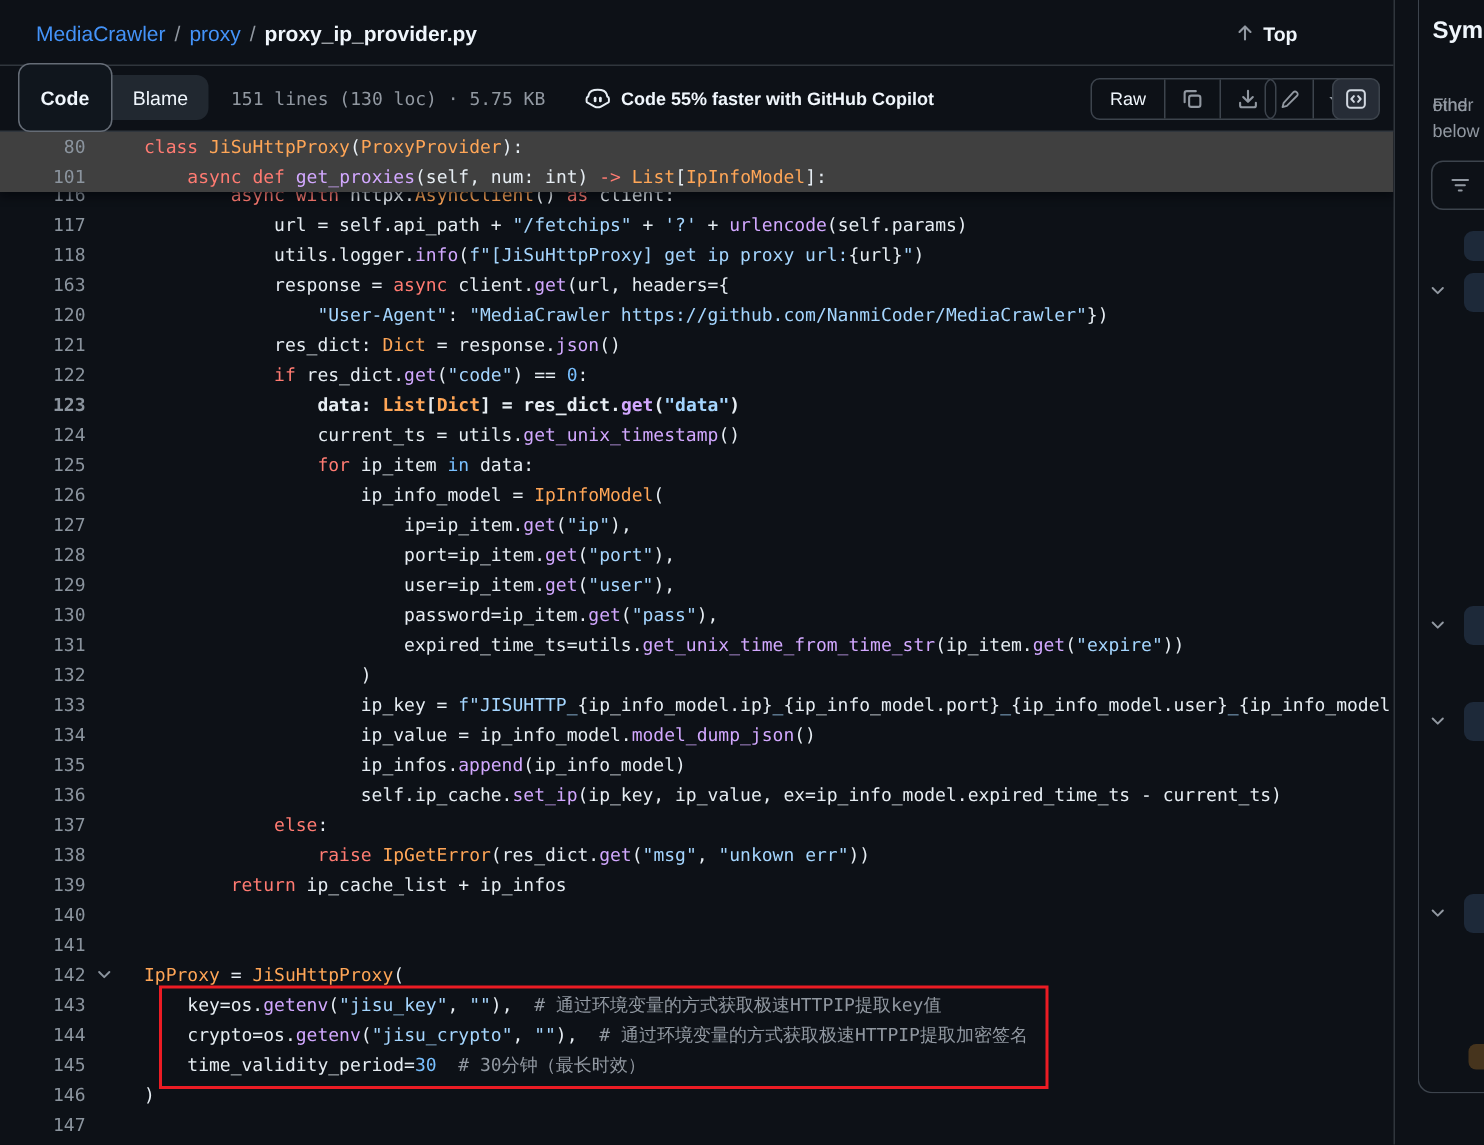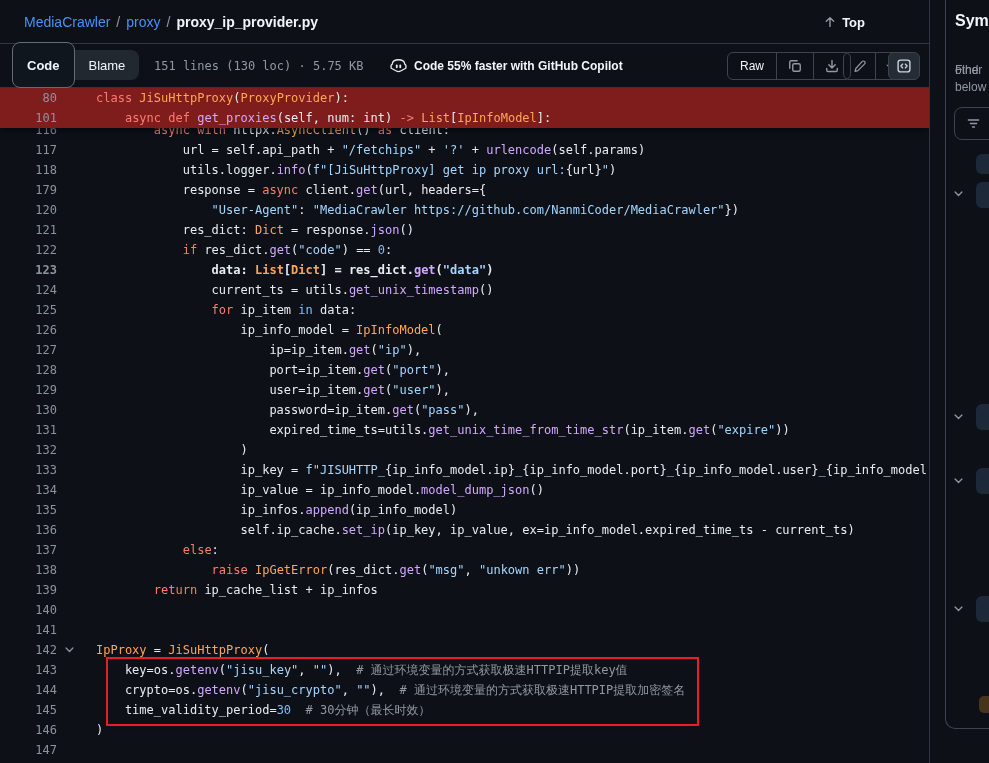--- a/index.html
+++ b/index.html
@@ -33,21 +33,21 @@
     box-sizing:border-box;cursor:pointer;}
   
   .code-panel{position:absolute;top:88px;left:0;right:0;bottom:0;overflow:hidden;
     font-family:"DejaVu Sans Mono","Liberation Mono",monospace;font-size:12px;line-height:20px;}
   .code-row{position:absolute;left:0;width:100%;height:20px;}
   .ln{position:absolute;left:0;top:0;width:57px;text-align:right;color:#8b949e;cursor:pointer;}
   .fold{position:absolute;left:63px;top:3px;width:14px;height:14px;cursor:pointer;}
   .code-text{position:absolute;left:96px;top:0;white-space:pre;}
   .tk-t{color:#e6edf3}.tk-k{color:#ff7b72}.tk-s{color:#a5d6ff}.tk-f{color:#d2a8ff}
   .tk-c{color:#ffa657}.tk-n{color:#79c0ff}.tk-m{color:#9198a1}
-  .sticky{position:absolute;top:0;left:0;right:0;height:40px;background:#7f1d1d;z-index:5;
+  .sticky{position:absolute;top:0;left:0;right:0;height:40px;background:#404040;z-index:5;
     box-shadow:0 3px 6px rgba(1,4,9,0.55);}
   .red-box{position:absolute;border:2px solid #ec1c24;z-index:10;pointer-events:none;}
   
   .sidebar{position:absolute;left:945px;top:0;width:300px;height:728px;background:#0d1117;
     border-left:1px solid #3d444d;border-bottom:1px solid #3d444d;border-bottom-left-radius:10px;overflow:hidden;}
   .sb-head{position:absolute;left:9px;top:12px;font-size:16px;font-weight:600;color:#f0f6fc;white-space:nowrap;}
   .sb-desc{position:absolute;left:9px;font-size:12px;color:#9198a1;white-space:nowrap;}
   .sb-filter{position:absolute;left:8px;top:107px;width:240px;height:33px;border:1px solid #3d444d;
     border-radius:8px;box-sizing:border-box;display:flex;align-items:center;padding-left:11px;cursor:pointer;}
   .sb-chev{position:absolute;left:6px;width:14px;height:14px;}
@@ -148,21 +148,21 @@
         </div>
         <div class="code-row" style="top: 52px;">
           <span class="ln">117</span>
           <span class="code-text"><span class="tk-t">            url = self.api_path + </span><span class="tk-s">"/fetchips"</span><span class="tk-t"> + </span><span class="tk-s">'?'</span><span class="tk-t"> + </span><span class="tk-f">urlencode</span><span class="tk-t">(self.params)</span></span>
         </div>
         <div class="code-row" style="top: 72px;">
           <span class="ln">118</span>
           <span class="code-text"><span class="tk-t">            utils.logger.</span><span class="tk-f">info</span><span class="tk-t">(</span><span class="tk-s">f"[JiSuHttpProxy] get ip proxy url:</span><span class="tk-t">{url}</span><span class="tk-s">"</span><span class="tk-t">)</span></span>
         </div>
         <div class="code-row" style="top: 92px;">
-          <span class="ln">179</span>
+          <span class="ln">163</span>
           <span class="code-text"><span class="tk-t">            response = </span><span class="tk-k">async</span><span class="tk-t"> client.</span><span class="tk-f">get</span><span class="tk-t">(url, headers={</span></span>
         </div>
         <div class="code-row" style="top: 112px;">
           <span class="ln">120</span>
           <span class="code-text"><span class="tk-t">                </span><span class="tk-s">"User-Agent"</span><span class="tk-t">: </span><span class="tk-s">"MediaCrawler https://github.com/NanmiCoder/MediaCrawler"</span><span class="tk-t">})</span></span>
         </div>
         <div class="code-row" style="top: 132px;">
           <span class="ln">121</span>
           <span class="code-text"><span class="tk-t">            res_dict: </span><span class="tk-c">Dict</span><span class="tk-t"> = response.</span><span class="tk-f">json</span><span class="tk-t">()</span></span>
         </div>

